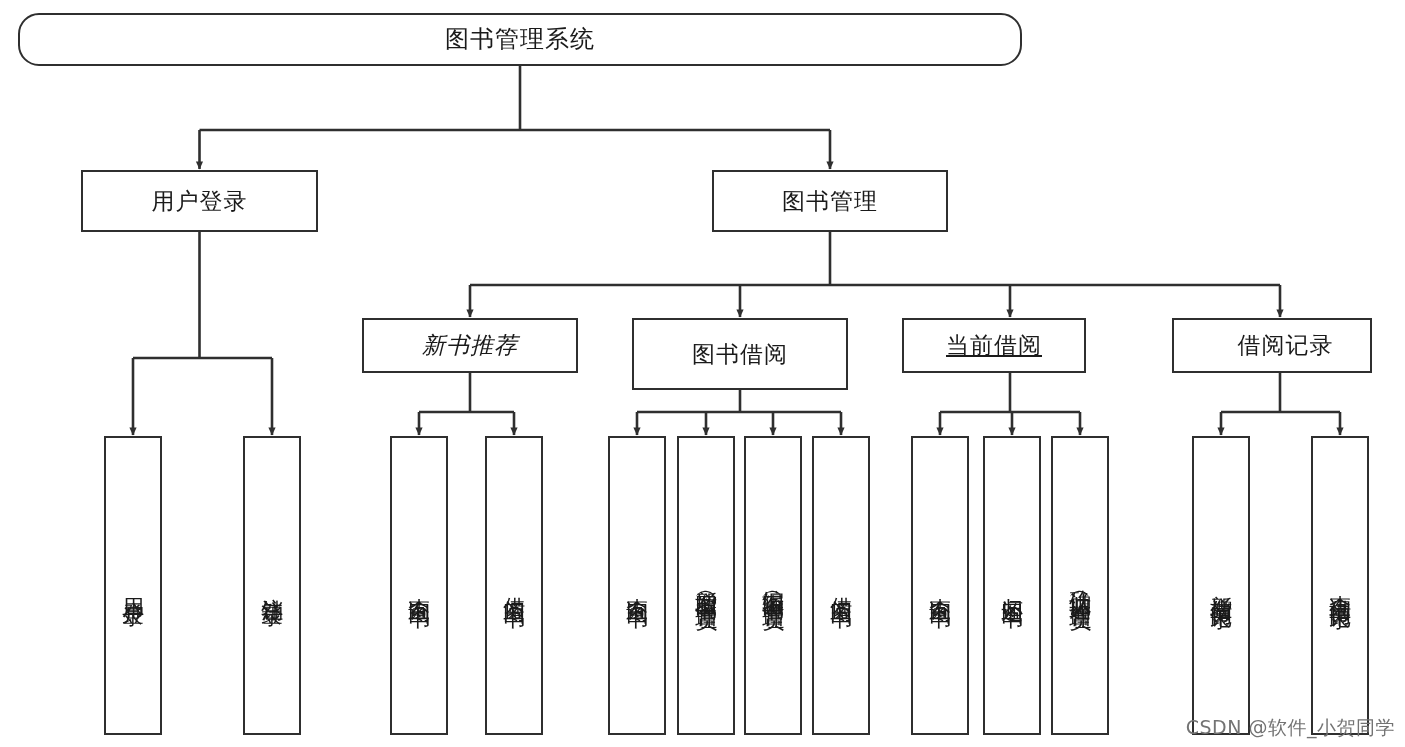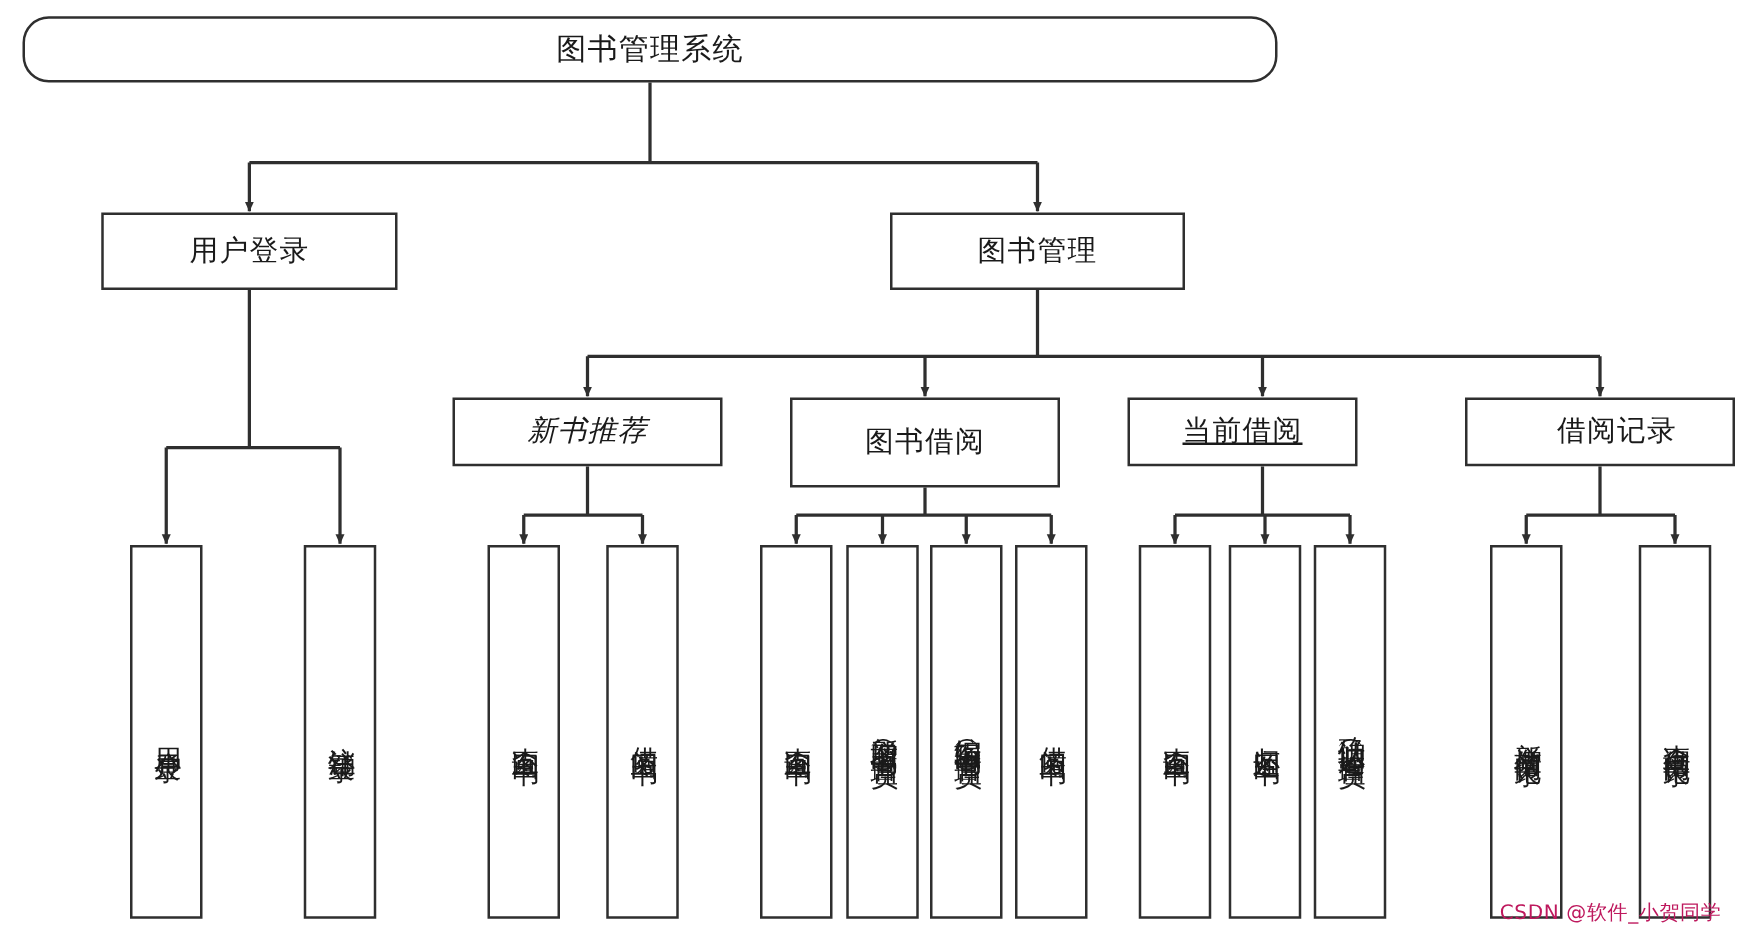--- a/index.html
+++ b/index.html
@@ -43,24 +43,24 @@
     writing-mode:vertical-rl;
     text-orientation:upright;
     font-size:22px;
     line-height:1.12;
     letter-spacing:3px;
     max-height:250px;
   }
 
   #watermark{
     position:absolute;
-    right:28px;
+    right:10px;
     bottom:6px;
-    font-size:16px;
-    color:#be185d;
+    font-size:19px;
+    color:#737373;
     z-index:9;
     white-space:nowrap;
     letter-spacing:0.5px;
   }
 </style>
 </head>
 <body>
 
 <div id="canvas">
   <svg id="wires" viewBox="0 0 1405 747" preserveAspectRatio="none">
@@ -119,21 +119,21 @@
 
   <div id="node-l3-newbook" class="node h-node" style="left: 362px; top: 318px; width: 216px; height: 55px; font-style: italic;">
     <span class="lbl">新书推荐</span>
   </div>
   <div id="node-l3-borrow" class="node h-node" style="left: 632px; top: 318px; width: 216px; height: 72px;">
     <span class="lbl">图书借阅</span>
   </div>
   <div id="node-l3-current" class="node h-node" style="left: 902px; top: 318px; width: 184px; height: 55px; text-decoration: underline;">
     <span class="lbl">当前借阅</span>
   </div>
-  <div id="node-l3-record" class="node h-node" style="left: 1172px; top: 318px; width: 216px; height: 55px; padding-left: 27px;">
+  <div id="node-l3-record" class="node h-node" style="left: 1172px; top: 318px; width: 200px; height: 55px; padding-left: 27px;">
     <span class="lbl">借阅记录</span>
   </div>
 
   <div id="node-leaf-login" class="node v-node" style="left: 104px; top: 436px; width: 58px; height: 299px;">
     <span class="lbl">用户登录</span>
   </div>
   <div id="node-leaf-logout" class="node v-node" style="left: 243px; top: 436px; width: 58px; height: 299px;">
     <span class="lbl">注销登录</span>
   </div>
 

